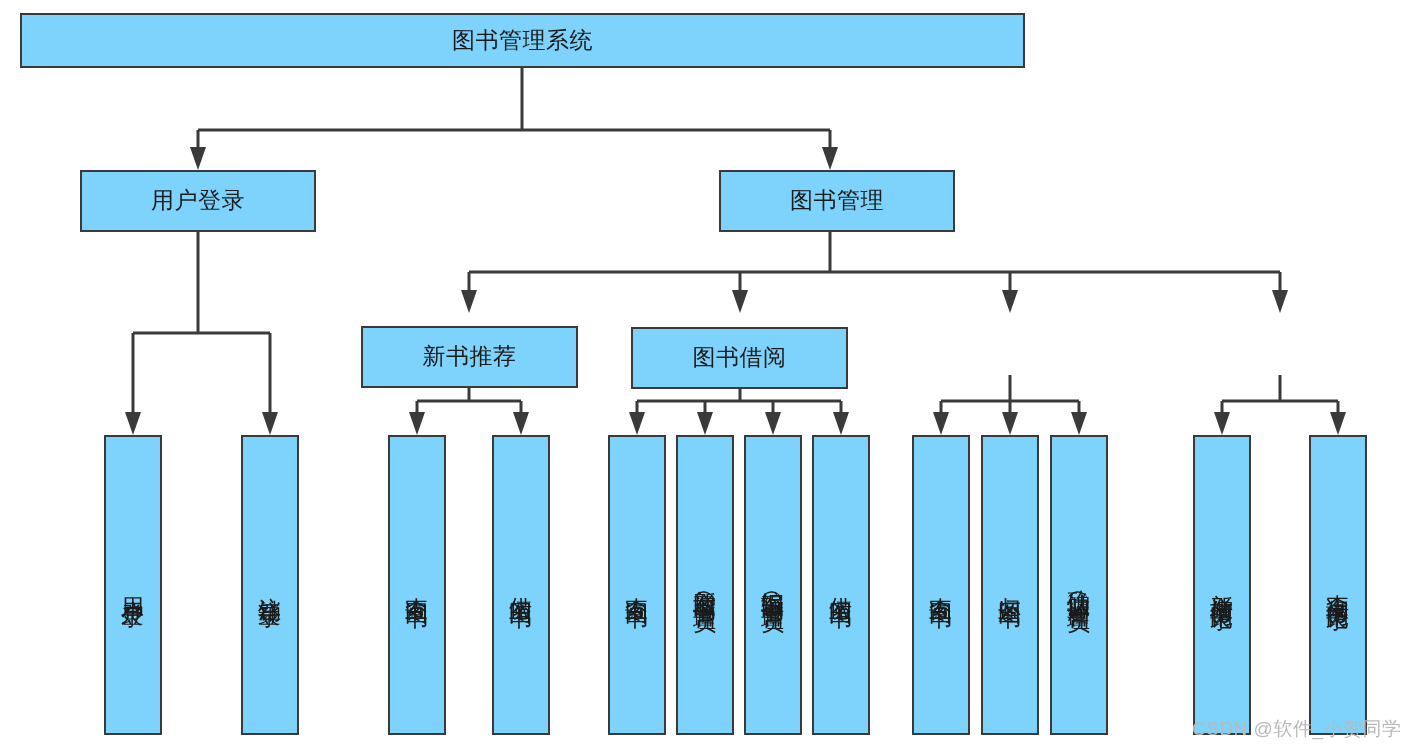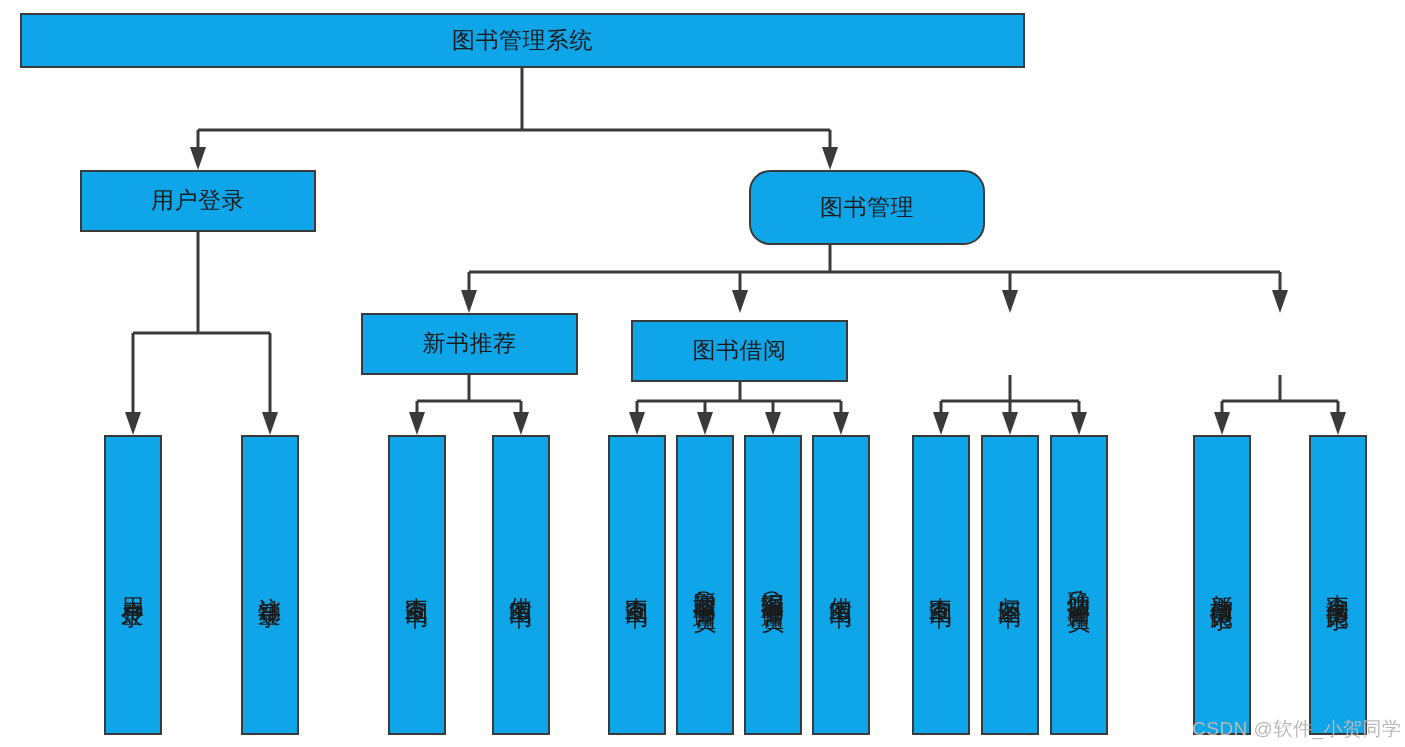--- a/index.html
+++ b/index.html
@@ -14,21 +14,21 @@
     position: relative;
     width: 1405px;
     height: 747px;
     background: #ffffff;
     overflow: hidden;
   }
   .node {
     position: absolute;
     box-sizing: border-box;
     border: 2.5px solid #3a3a3a;
-    background: #0ea5e9;
+    background: #7dd3fc;
     display: flex;
     align-items: center;
     justify-content: center;
     color: #1b1b1b;
   }
   .node .lbl {
     font-size: 23px;
     line-height: 1.18;
     letter-spacing: 0.5px;
     white-space: nowrap;
@@ -141,28 +141,28 @@
     </g>
   </svg>
 
   <div class="node" style="left:20px; top:13px; width:1005px; height:55px;">
     <span class="lbl">图书管理系统</span>
   </div>
 
   <div class="node" style="left:80px; top:170px; width:236px; height:62px;">
     <span class="lbl">用户登录</span>
   </div>
-  <div class="node" style="left:749px; top:170px; width:236px; height:75px;border-radius:21px;">
+  <div class="node" style="left:719px; top:170px; width:236px; height:62px;">
     <span class="lbl">图书管理</span>
   </div>
 
-  <div class="node" style="left:361px; top:313px; width:217px; height:62px;">
+  <div class="node" style="left:361px; top:326px; width:217px; height:62px;">
     <span class="lbl">新书推荐</span>
   </div>
-  <div class="node" style="left:631px; top:320px; width:217px; height:62px;">
+  <div class="node" style="left:631px; top:327px; width:217px; height:62px;">
     <span class="lbl">图书借阅</span>
   </div>
 
   <div class="node vert" style="left:104px; top:435px; width:58px; height:300px;">
     <span class="lbl">用户登录</span>
   </div>
   <div class="node vert" style="left:241px; top:435px; width:58px; height:300px;">
     <span class="lbl">注销登录</span>
   </div>
 

